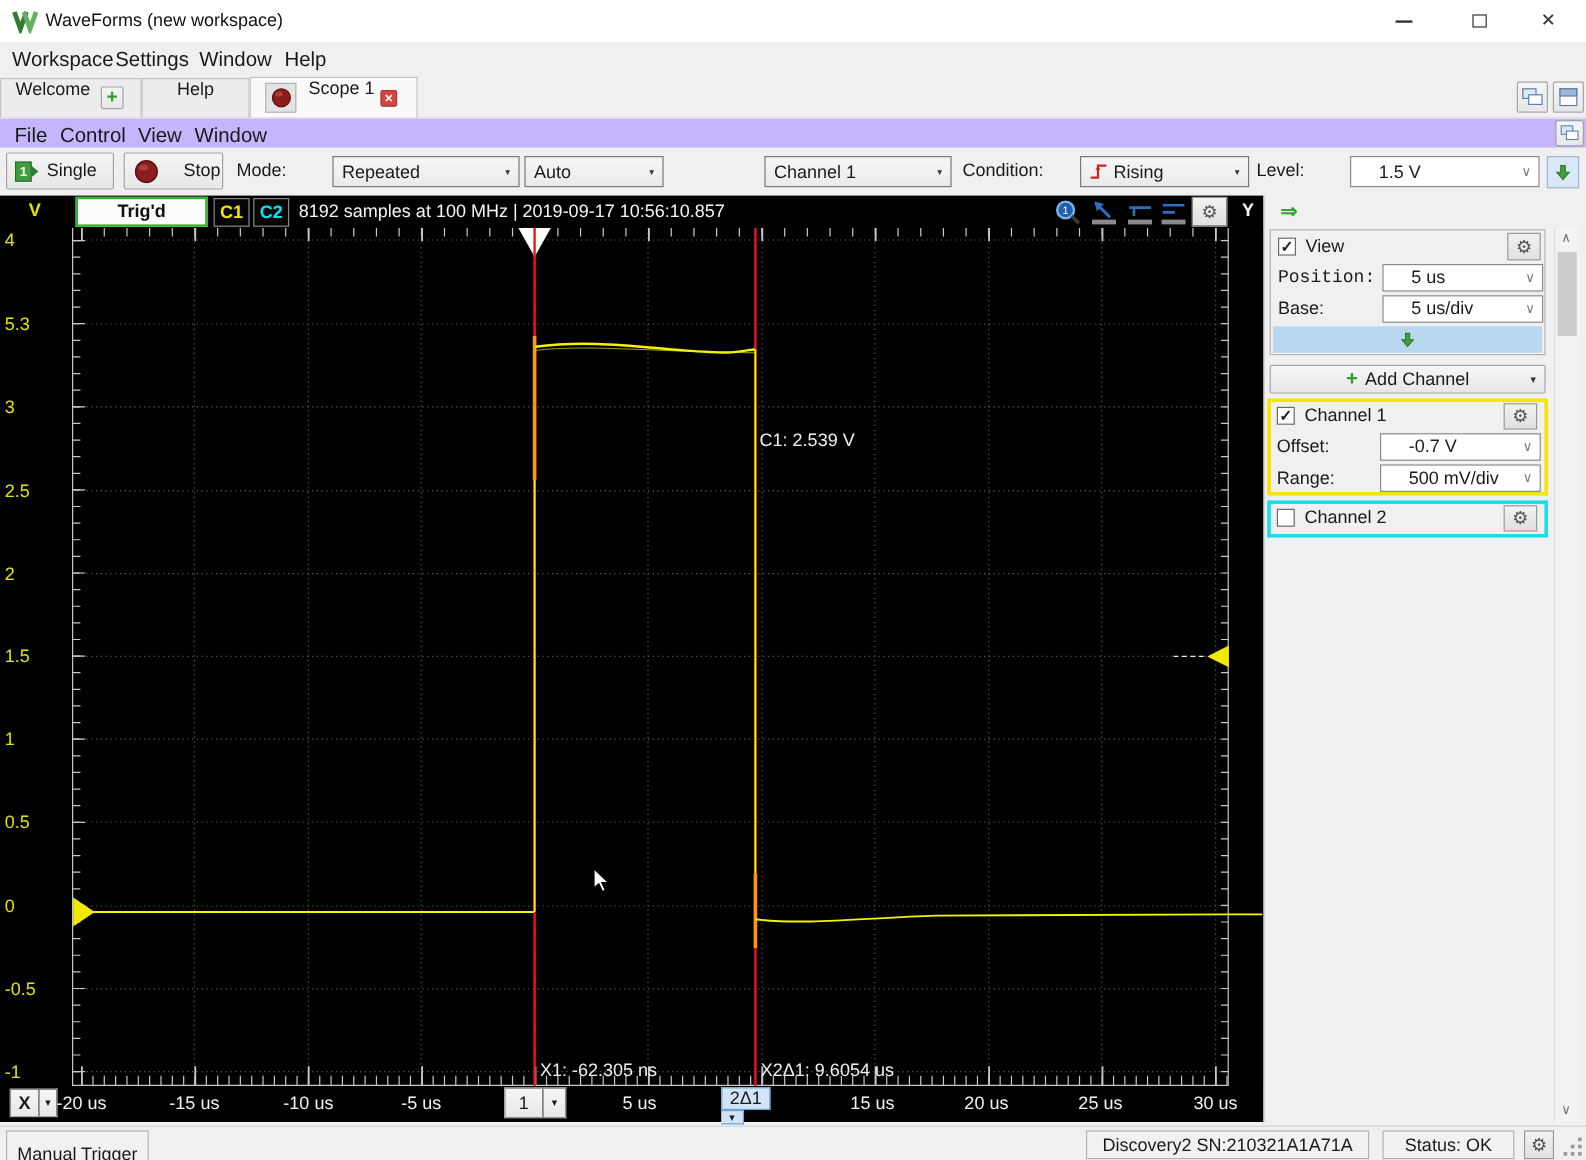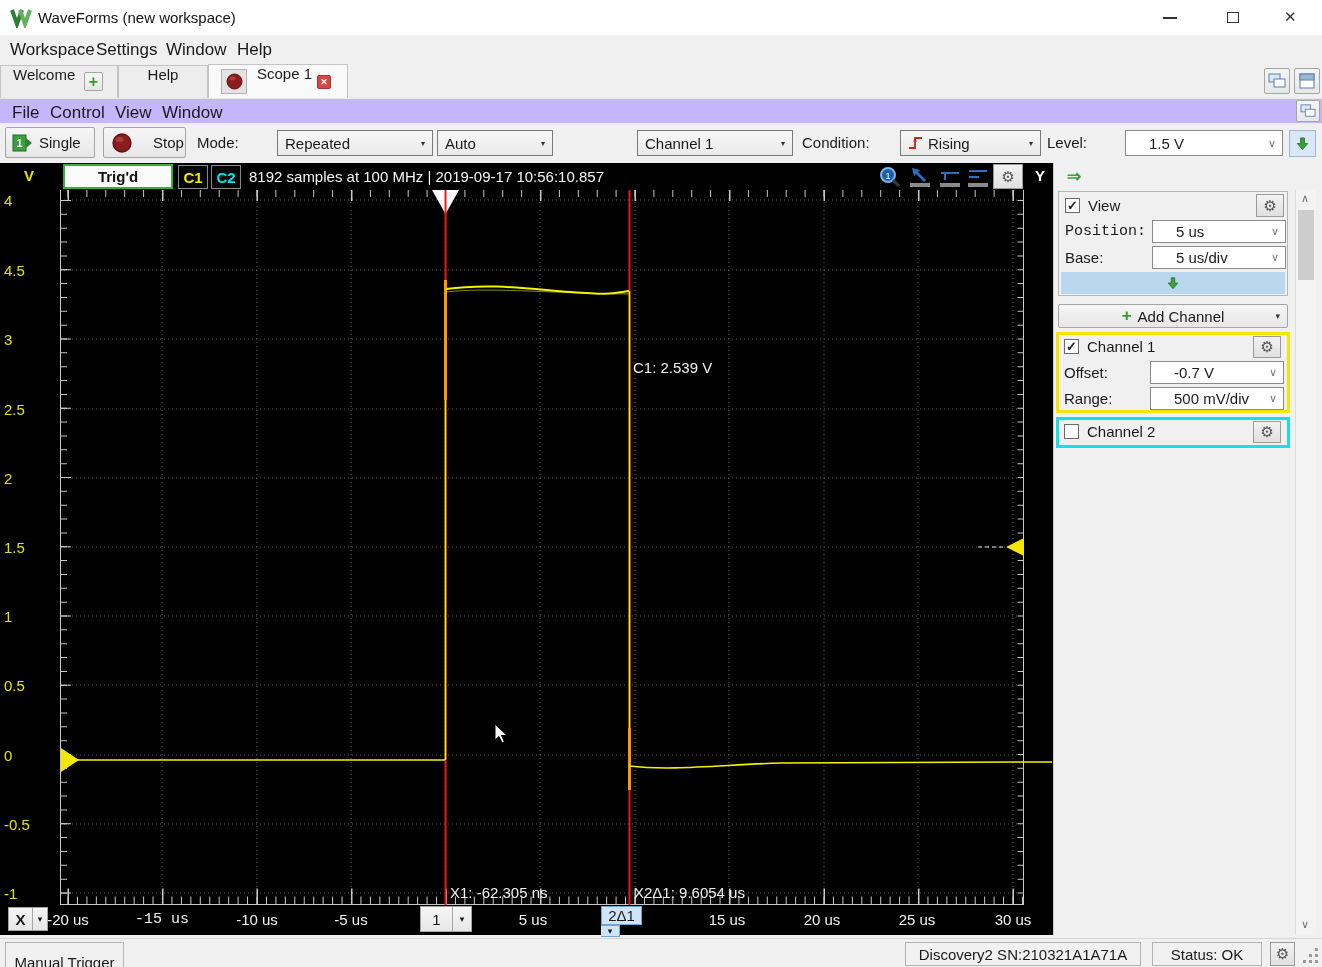--- a/index.html
+++ b/index.html
@@ -179,21 +179,21 @@
         <rect x="2" y="17" width="20" height="4" fill="#8a8a8a"></rect>
         <path d="M3,5 H21 M3,11 H13" fill="none" stroke="#2f6fbf" stroke-width="2.2"></path>
       </svg>
       <div class="gearbtn" style="left:993px;top:1px;width:30px;height:25px;">
           <span>⚙</span>
         </div>
       <div class="a" style="left:1035px;top:4px;color:#f5f5f5;font-size:15px;font-weight:bold;">Y</div>
     </div>
 
     <div class="ylab" style="top:29px;">4</div>
-    <div class="ylab" style="top:99px;">4.5</div>
+    <div class="ylab" style="top:99px;">5.3</div>
     <div class="ylab" style="top:168px;">3</div>
     <div class="ylab" style="top:238px;">2.5</div>
     <div class="ylab" style="top:307px;">2</div>
     <div class="ylab" style="top:376px;">1.5</div>
     <div class="ylab" style="top:445px;">1</div>
     <div class="ylab" style="top:514px;">0.5</div>
     <div class="ylab" style="top:584px;">0</div>
     <div class="ylab" style="top:653px;">-0.5</div>
     <div class="ylab" style="top:722px;">-1</div>
 
@@ -273,21 +273,21 @@
     <svg class="a" style="left:494px;top:560px;" width="16" height="22" viewBox="0 0 16 22">
       <path d="M1,1 L1,17 L5,13.5 L8,20 L10.5,19 L7.5,12.5 L13,12.5 Z" fill="#fff" stroke="#000" stroke-width="1"></path>
     </svg>
 
     <div class="a" style="left:0;top:742px;width:1053px;height:30px;">
       <div class="cursorbtn" style="left:8px;top:2px;width:40px;height:24px;">
         <span class="btn" style="width:25px;border-radius:0;font-weight:bold;">X</span>
         <span class="btn" style="width:15px;border-radius:0;border-left:none;font-size:9px;">▾</span>
       </div>
       <div class="xlab" style="left:33px;top:6px;">-20 us</div>
-      <div class="xlab" style="left:127px;top:6px;font-family:Liberation Mono, monospace;">-15 us</div>
+      <div class="xlab" style="left:127px;top:6px;">-15 us</div>
       <div class="xlab" style="left:222px;top:6px;">-10 us</div>
       <div class="xlab" style="left:316px;top:6px;">-5 us</div>
       <div class="xlab" style="left:498px;top:6px;">5 us</div>
       <div class="xlab" style="left:692px;top:6px;">15 us</div>
       <div class="xlab" style="left:787px;top:6px;">20 us</div>
       <div class="xlab" style="left:882px;top:6px;">25 us</div>
       <div class="xlab" style="left:978px;top:6px;">30 us</div>
       <div class="cursorbtn" style="left:420px;top:1px;width:52px;height:26px;">
         <span class="btn" style="width:33px;border-radius:0;">1</span>
         <span class="btn" style="width:19px;border-radius:0;border-left:none;font-size:9px;">▾</span>

